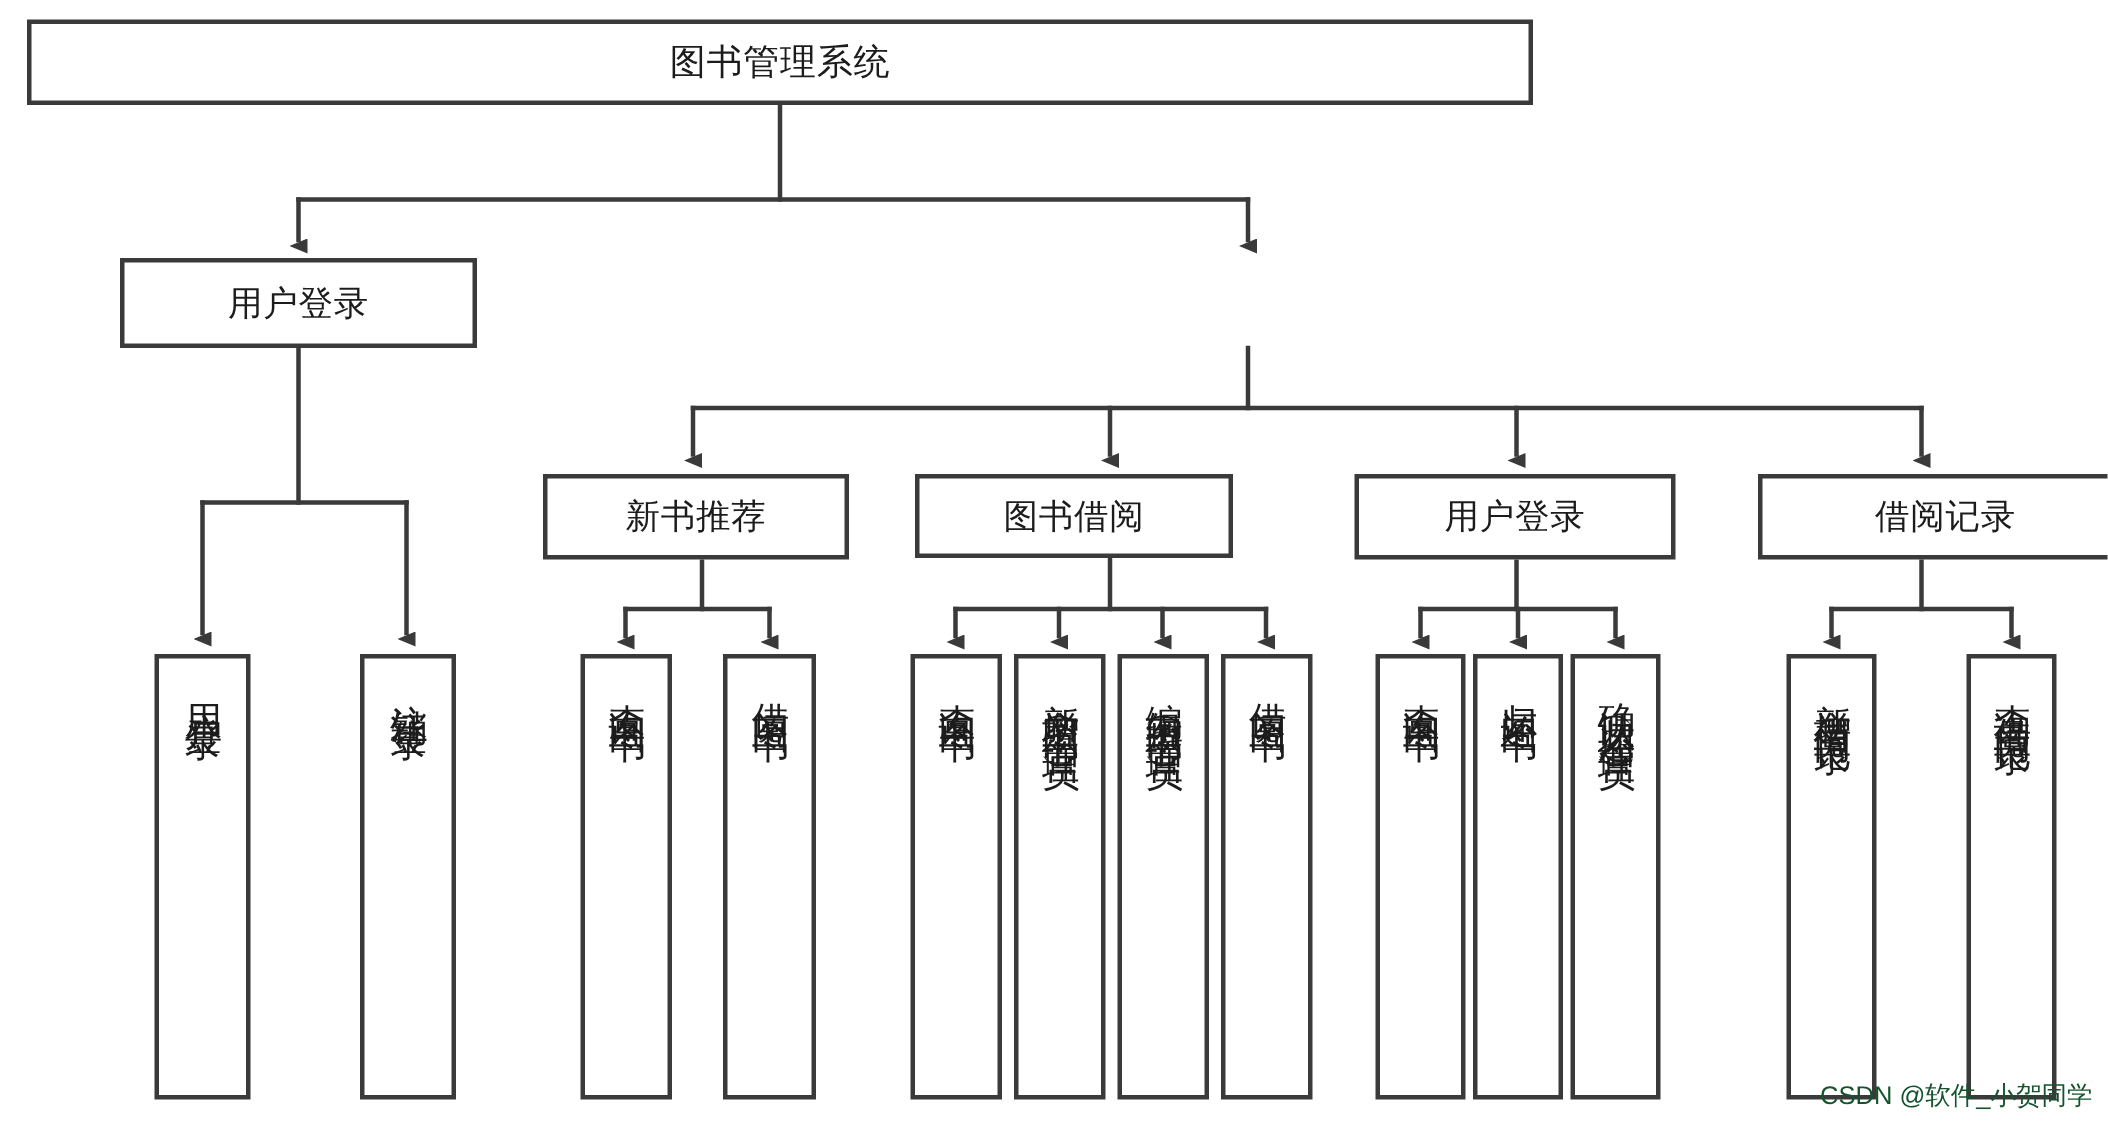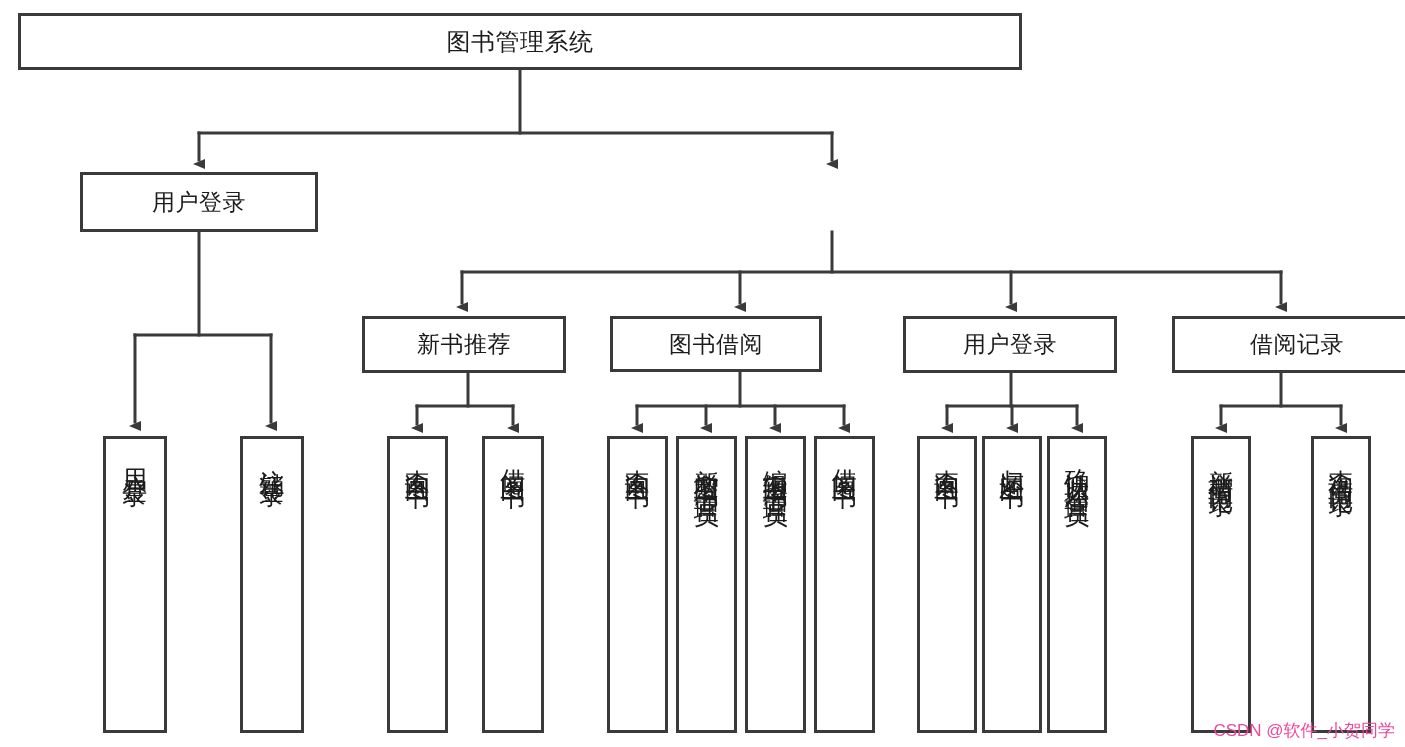--- a/index.html
+++ b/index.html
@@ -64,21 +64,21 @@
     font-size: 25px;
     line-height: 1.05;
     letter-spacing: 5px;
     white-space: nowrap;
   }
   .watermark {
     position: absolute;
     right: 10px;
     bottom: 5px;
     font-size: 17px;
-    color: #ec4899;
+    color: #14532d;
     font-family: "Liberation Sans", "DejaVu Sans", sans-serif;
     white-space: nowrap;
     user-select: none;
   }
 </style>
 </head>
 <body>
 
 <div id="diagram-root">
 

